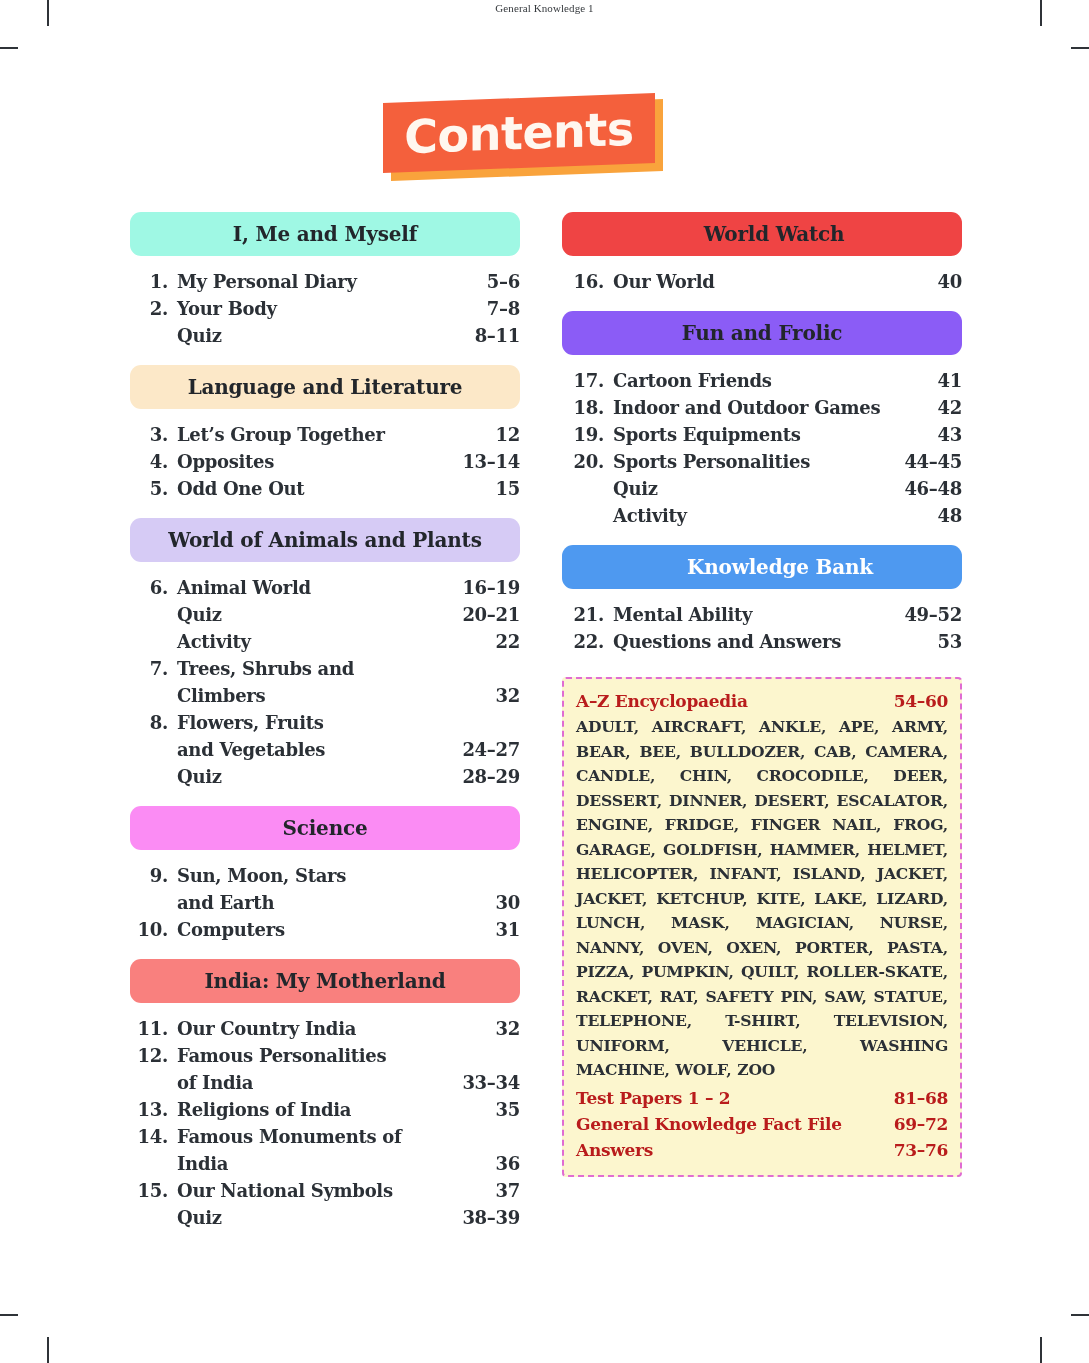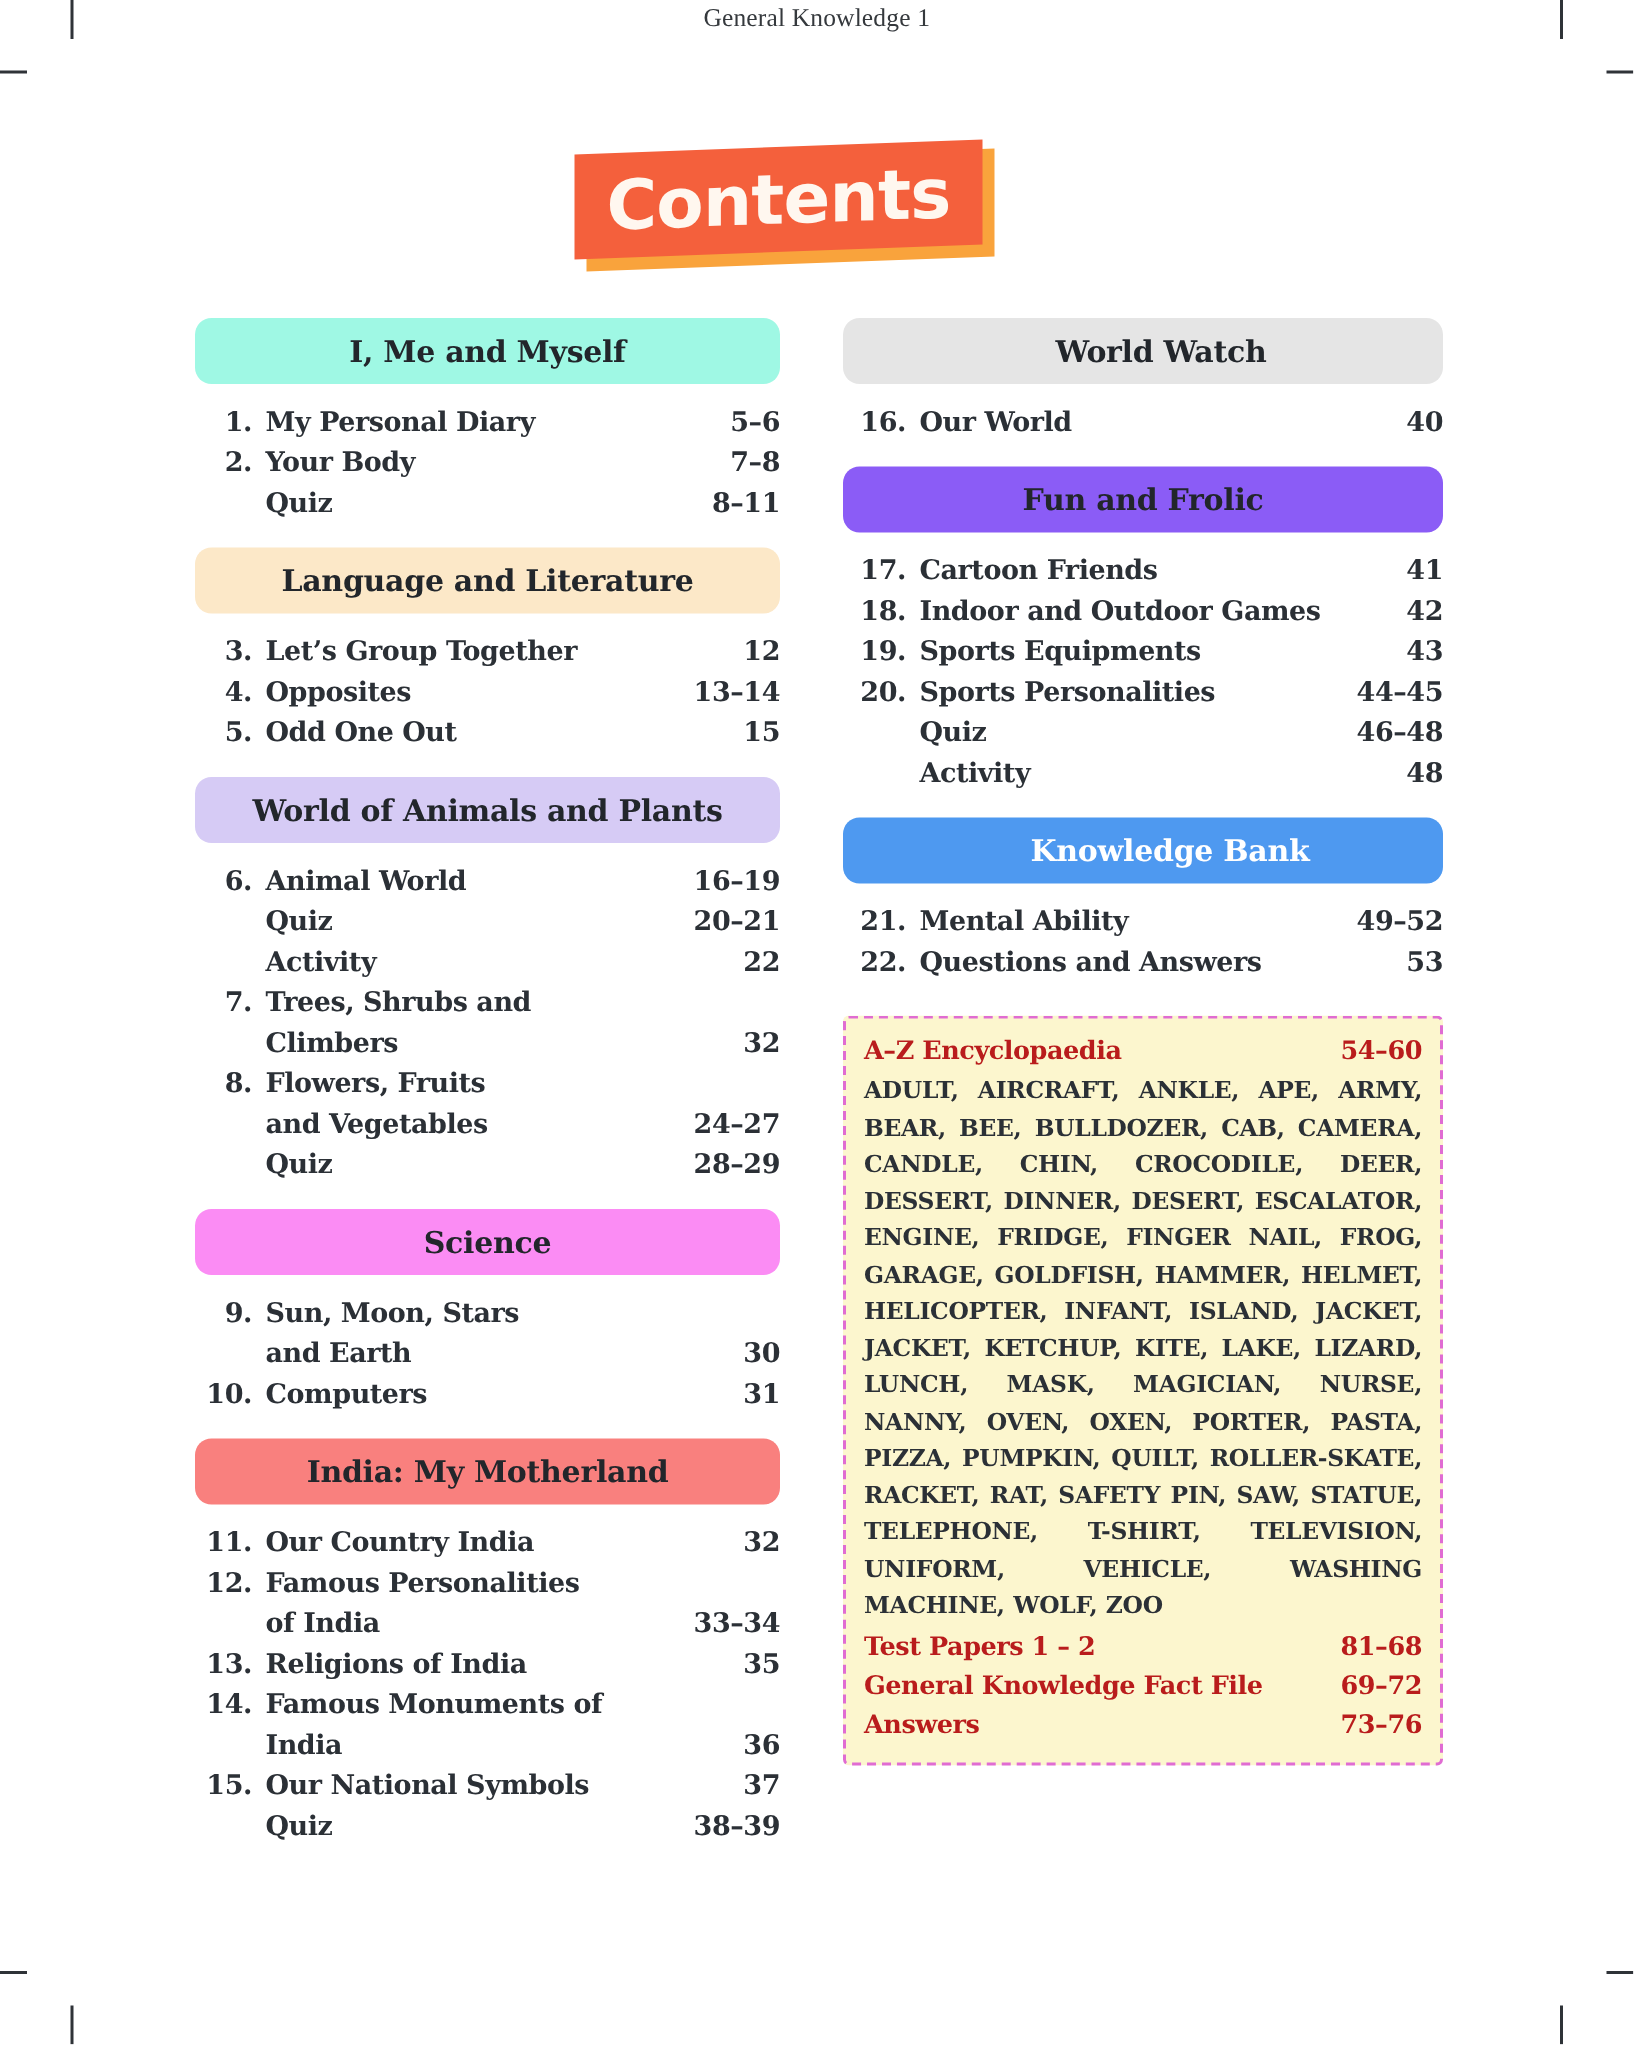--- a/index.html
+++ b/index.html
@@ -36,21 +36,21 @@
   .cm-br-h { right: 0;    bottom: 47px; }
 
   
   .running-head {
     position: absolute;
     top: 2px;
     left: 0;
     width: 1089px;
     text-align: center;
     font-family: "Liberation Serif", "DejaVu Serif", serif;
-    font-size: 17px;
+    font-size: 11px;
     color: #35393d;
     letter-spacing: .1px;
   }
 
   
   .title-wrap {
     position: absolute;
     left: 383px;
     top: 98px;
     width: 290px;
@@ -355,21 +355,21 @@
             <span class="e-num"></span>
             <span class="e-title">Quiz</span>
             <span class="e-page">38–39</span>
           </li>
         </ul>
       </div>
     </div>
 
   <div class="col col-right" id="col-right">
       <div class="gap-after">
-        <div class="sec-head" style="background: #e5e5e5; padding-left: 24px;">World Watch</div>
+        <div class="sec-head" style="background: #ef4444; padding-left: 24px;">World Watch</div>
         <ul class="entries">
           <li class="entry">
             <span class="e-num">16.</span>
             <span class="e-title">Our World</span>
             <span class="e-page">40</span>
           </li>
         </ul>
       </div>
       <div class="gap-after">
         <div class="sec-head" style="background: #8b5cf6;">Fun and Frolic</div>

